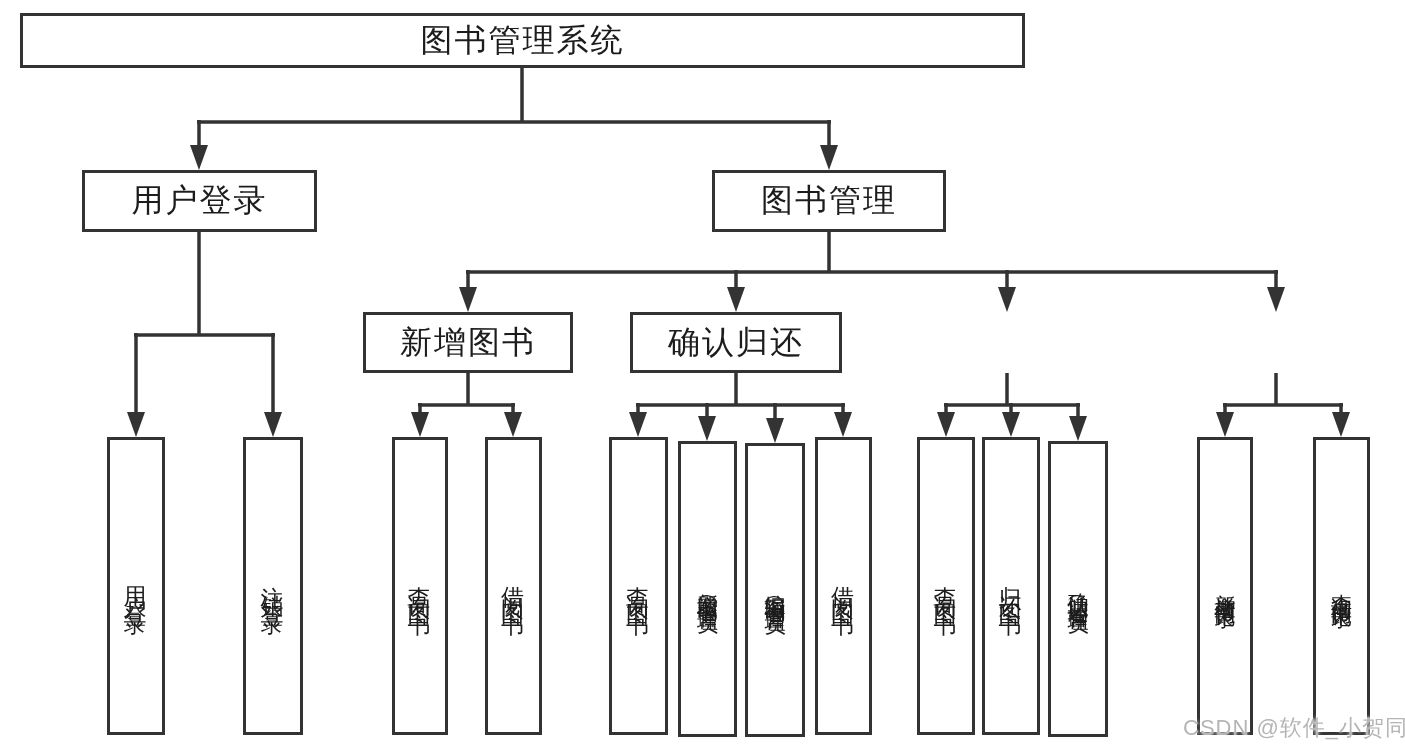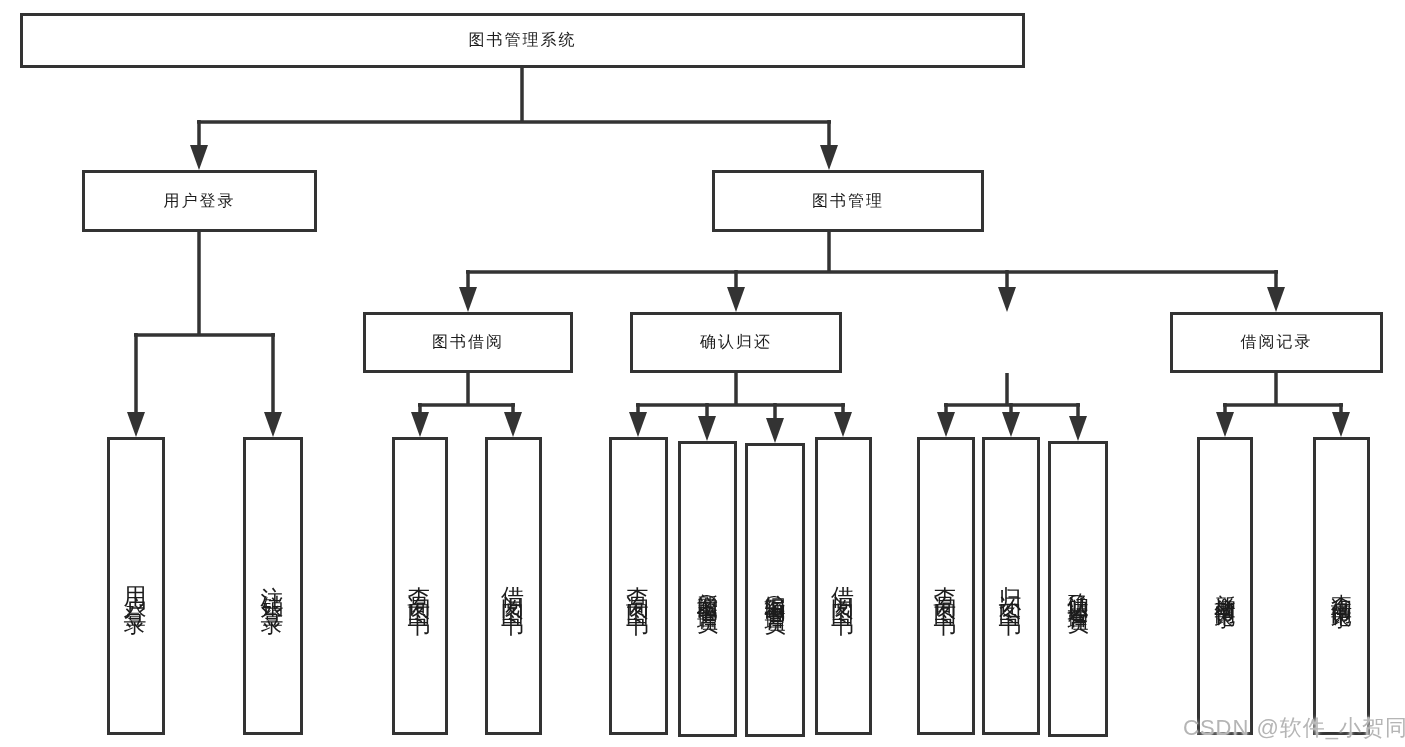--- a/index.html
+++ b/index.html
@@ -11,41 +11,41 @@
     overflow:hidden;
   }
   #wires{position:absolute;left:0;top:0;width:1405px;height:747px;}
   .node{
     position:absolute;
     background:#ffffff;
     border:3px solid #333333;
     box-sizing:border-box;
     display:flex;align-items:center;justify-content:center;
     color:#1c1c1c;
-    font-size:16px;
+    font-size:32px;
     letter-spacing:2px;
     text-align:center;
     white-space:nowrap;
   }
   .leaf{
     writing-mode:vertical-rl;
     text-orientation:mixed;
     font-size:23px;
     letter-spacing:9px;
     white-space:nowrap;
   }
   .leaf.long{
     font-size:21px;
     letter-spacing:3px;
   }
   
   .n-root{left:20px;top:13px;width:1005px;height:55px;}
   
   .n-login{left:82px;top:170px;width:235px;height:62px;}
-  .n-mgmt{left:712px;top:170px;width:272px;height:62px;}
+  .n-mgmt{left:712px;top:170px;width:234px;height:62px;}
   
   .n-rec{left:363px;top:312px;width:210px;height:61px;}
   .n-bor{left:630px;top:312px;width:212px;height:61px;}
   .n-cur{left:902px;top:312px;width:211px;height:61px;}
   .n-his{left:1170px;top:312px;width:213px;height:61px;}
   
   .l-login1{left:107px;top:437px;width:58px;height:298px;}
   .l-login2{left:243px;top:437px;width:60px;height:298px;}
   .l-rec1{left:392px;top:437px;width:56px;height:298px;}
   .l-rec2{left:485px;top:437px;width:57px;height:298px;}
@@ -141,23 +141,22 @@
       <line x1="1341" y1="403" x2="1341" y2="417"></line>
       <polygon points="1332,412 1350,412 1341,437" stroke="none"></polygon>
     </g>
   </svg>
 
   <div class="node n-root">图书管理系统</div>
 
   <div class="node n-login">用户登录</div>
   <div class="node n-mgmt">图书管理</div>
 
-  <div class="node n-rec">图书借阅</div>
+  <div class="node n-rec">新增图书</div>
   <div class="node n-bor">确认归还</div>
-  <div class="node n-his">借阅记录</div>
 
   <div class="node leaf l-login1">用户登录</div>
   <div class="node leaf l-login2">注销登录</div>
 
   <div class="node leaf l-rec1">查询图书</div>
   <div class="node leaf l-rec2">借阅图书</div>
 
   <div class="node leaf l-bor1">查询图书</div>
   <div class="node leaf long l-bor2">新增图书（管理员）</div>
   <div class="node leaf long l-bor3">编辑图书（管理员）</div>

